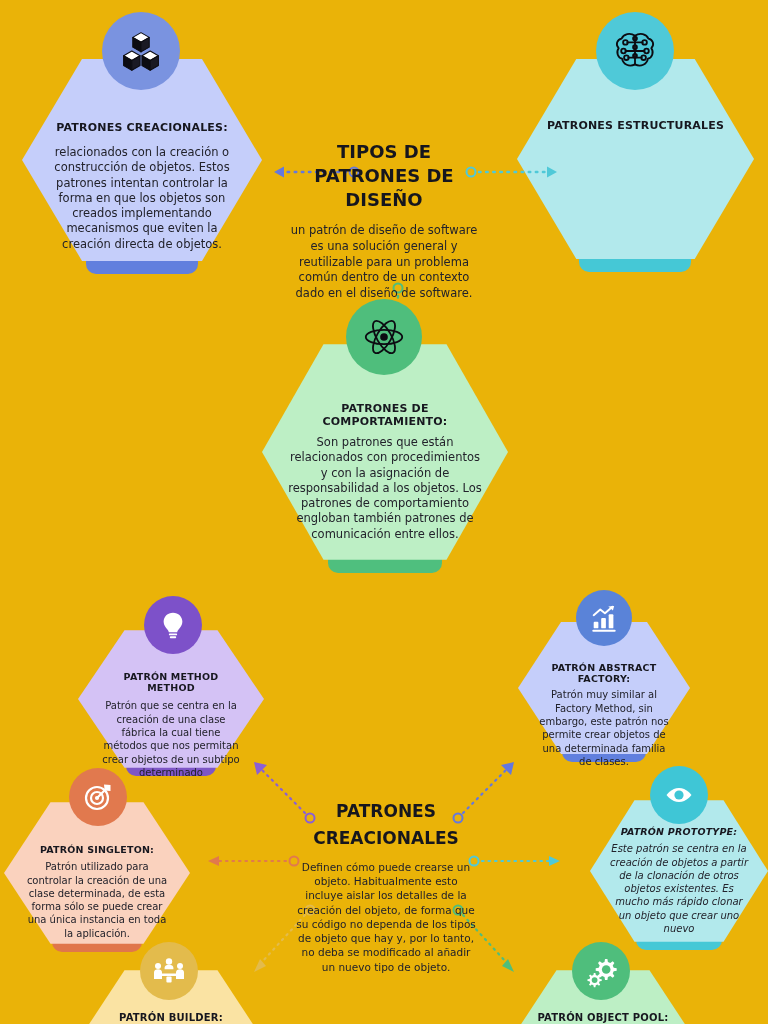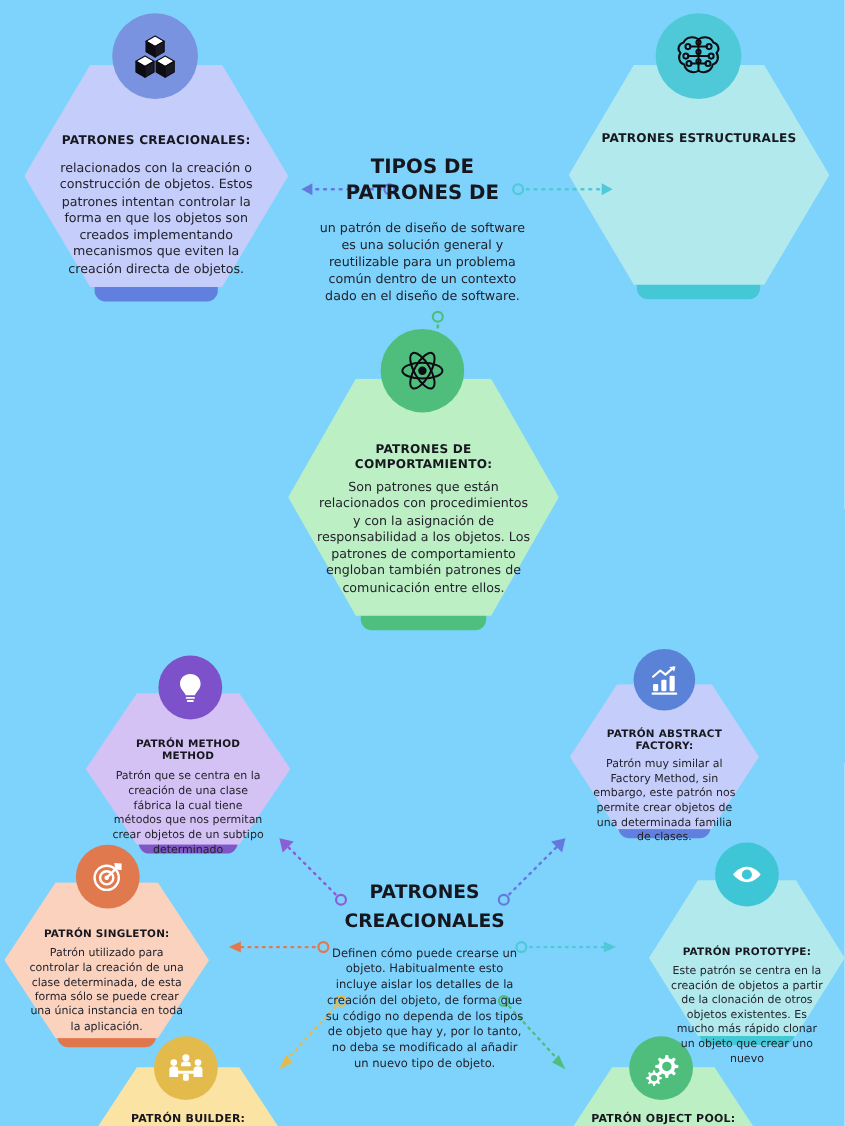--- a/index.html
+++ b/index.html
@@ -7,21 +7,21 @@
     width: 768px;
     height: 1024px;
     overflow: hidden;
     background: #F4F7FC;
     font-family: "DejaVu Sans", "Liberation Sans", sans-serif;
   }
   #canvas {
     position: relative;
     width: 768px;
     height: 1024px;
-    background: #7dd3fc;
+    background: #eab308;
   }
 
   
   .node { position: absolute; }
   .hex-shadow {
     position: absolute;
     border-radius: 10px;
     z-index: 1;
   }
   .hex {
@@ -155,20 +155,21 @@
     </div>
     <div class="node-body" style="left:24px; top:64px; width:189px;">
       <div class="node-title" style="font-size:11px;">PATRONES ESTRUCTURALES</div>
     </div>
   </div>
 
   <div class="center-block" style="left:284px; top:140px; width:200px;">
     <div class="center-title" style="font-size:18px;">
       <div>TIPOS DE</div>
       <div>PATRONES DE</div>
+      <div>DISEÑO</div>
     </div>
     <div class="center-desc" style="font-size:11.5px; margin-top:12px;">un patrón de diseño de software es una solución general y reutilizable para un problema común dentro de un contexto dado en el diseño de software.</div>
   </div>
 
   <div class="node" style="left:262px; top:341px; width:246px; height:232px;">
     <div class="hex-shadow" style="left:66px; top:206px; width:114px; height:26px; background:#4FBF7E;"></div>
     <div class="hex" style="width:246px; height:222px; background:#BDEFC5;"></div>
     <div class="icon-circle" style="left:84px; top:-42px; width:76px; height:76px; background:#4FBE7C;">
       <svg width="46" height="46" viewBox="0 0 48 48">
         <g fill="none" stroke="#0C0C12" stroke-width="1.9">
@@ -293,21 +294,21 @@
 
   <div class="node" style="left:590px; top:798px; width:178px; height:152px;">
     <div class="hex-shadow" style="left:46px; top:130px; width:86px; height:22px; background:#45C8D6;"></div>
     <div class="hex" style="width:178px; height:146px; background:#B2E9EC;"></div>
     <div class="icon-circle" style="left:60px; top:-32px; width:58px; height:58px; background:#3FC6D6;">
       <svg width="34" height="34" viewBox="0 0 34 34">
         <path d="M17 10 C9.5 10 4.5 17 4.5 17 C4.5 17 9.5 24 17 24 C24.5 24 29.5 17 29.5 17 C29.5 17 24.5 10 17 10 Z" fill="#FFFFFF"></path>
         <circle cx="17" cy="17" r="4.6" fill="#3FC6D6"></circle>
       </svg>
     </div>
-    <div class="node-body" style="left:18px; top:62px; width:142px;">
+    <div class="node-body" style="left:18px; top:28px; width:142px;font-style:italic;">
       <div class="node-title" style="font-size:9.5px;">PATRÓN PROTOTYPE:</div>
       <div class="node-desc" style="font-size:10px; margin-top:5px;">Este patrón se centra en la creación de objetos a partir de la clonación de otros objetos existentes. Es mucho más rápido clonar un objeto que crear uno nuevo</div>
     </div>
   </div>
 
   <div class="center-block" style="left:296px; top:800px; width:180px;">
     <div class="center-title" style="font-size:17px;">
       <div>PATRONES</div>
       <div style="margin-top:5px;">CREACIONALES</div>
     </div>

